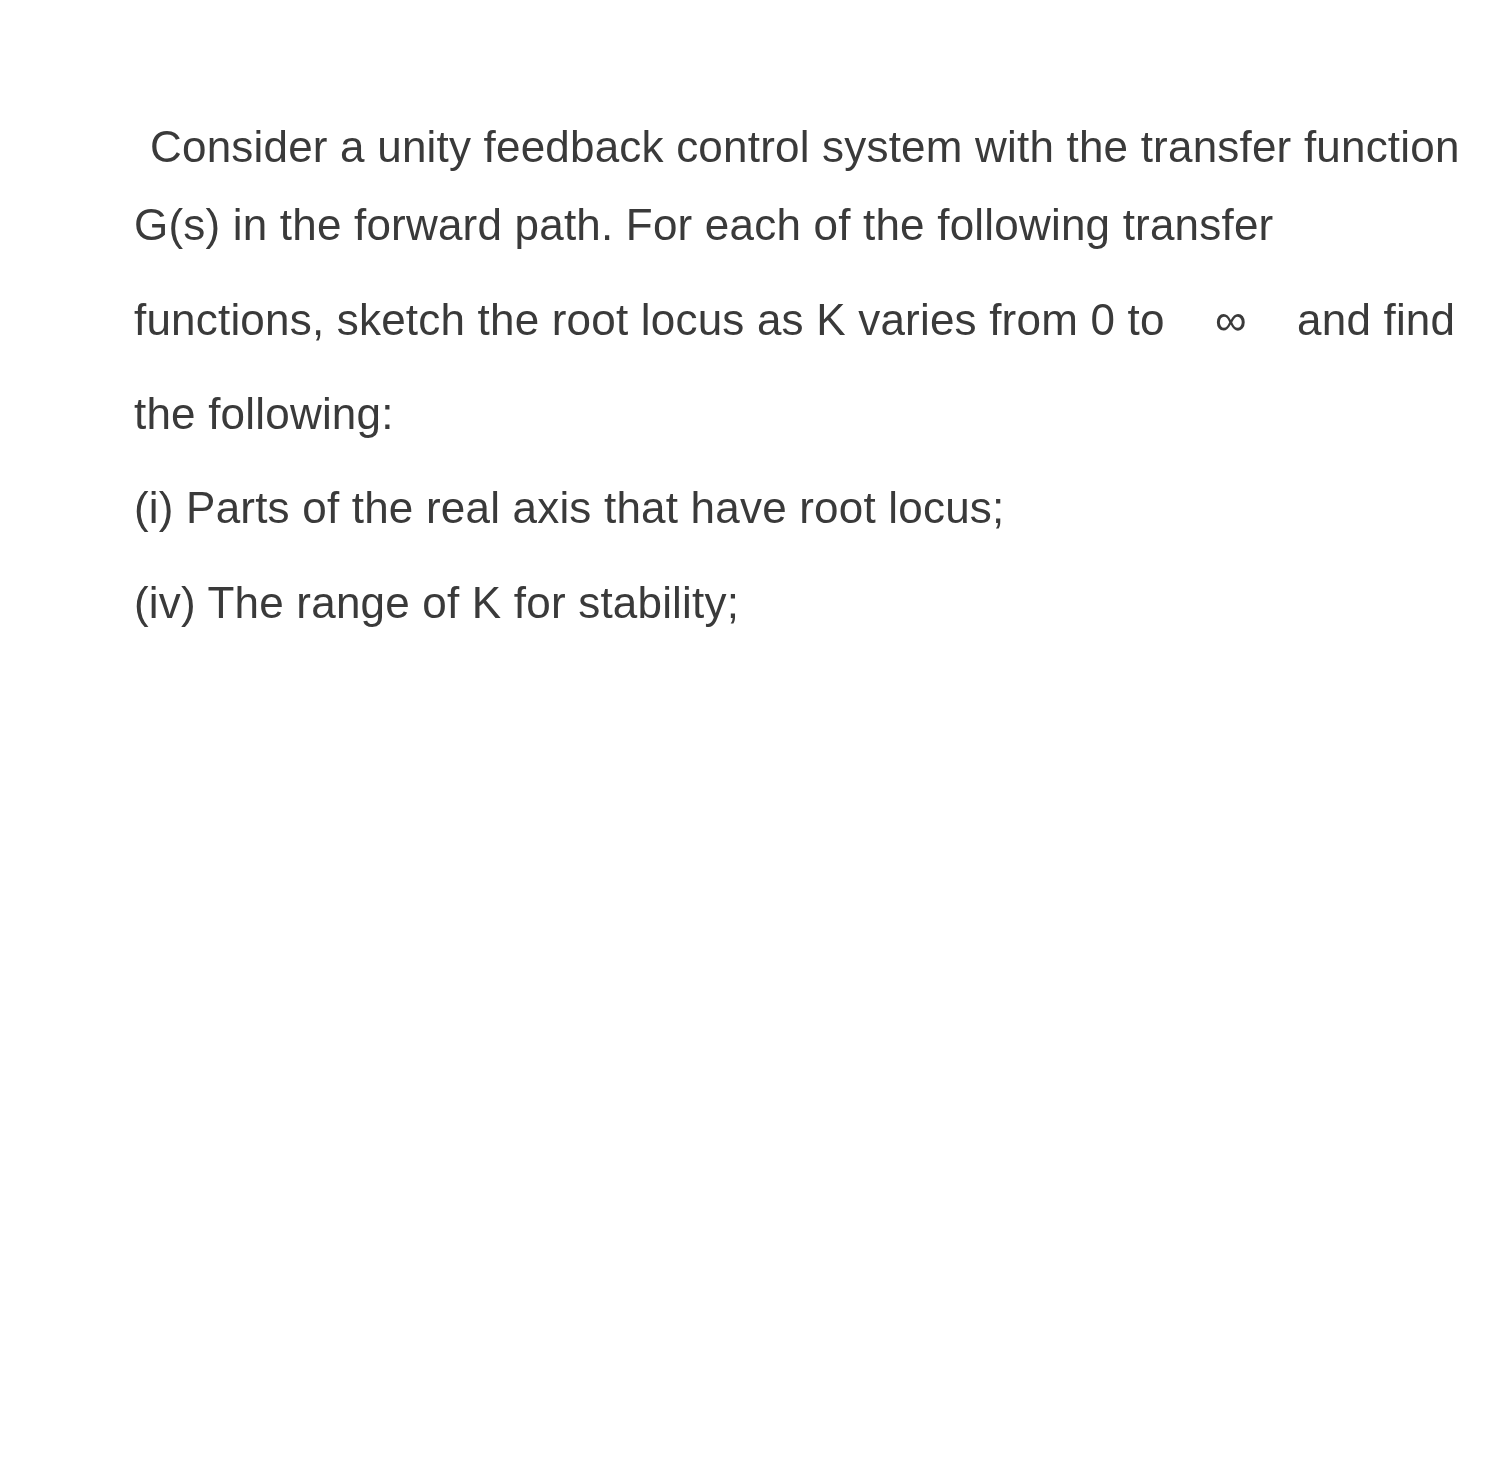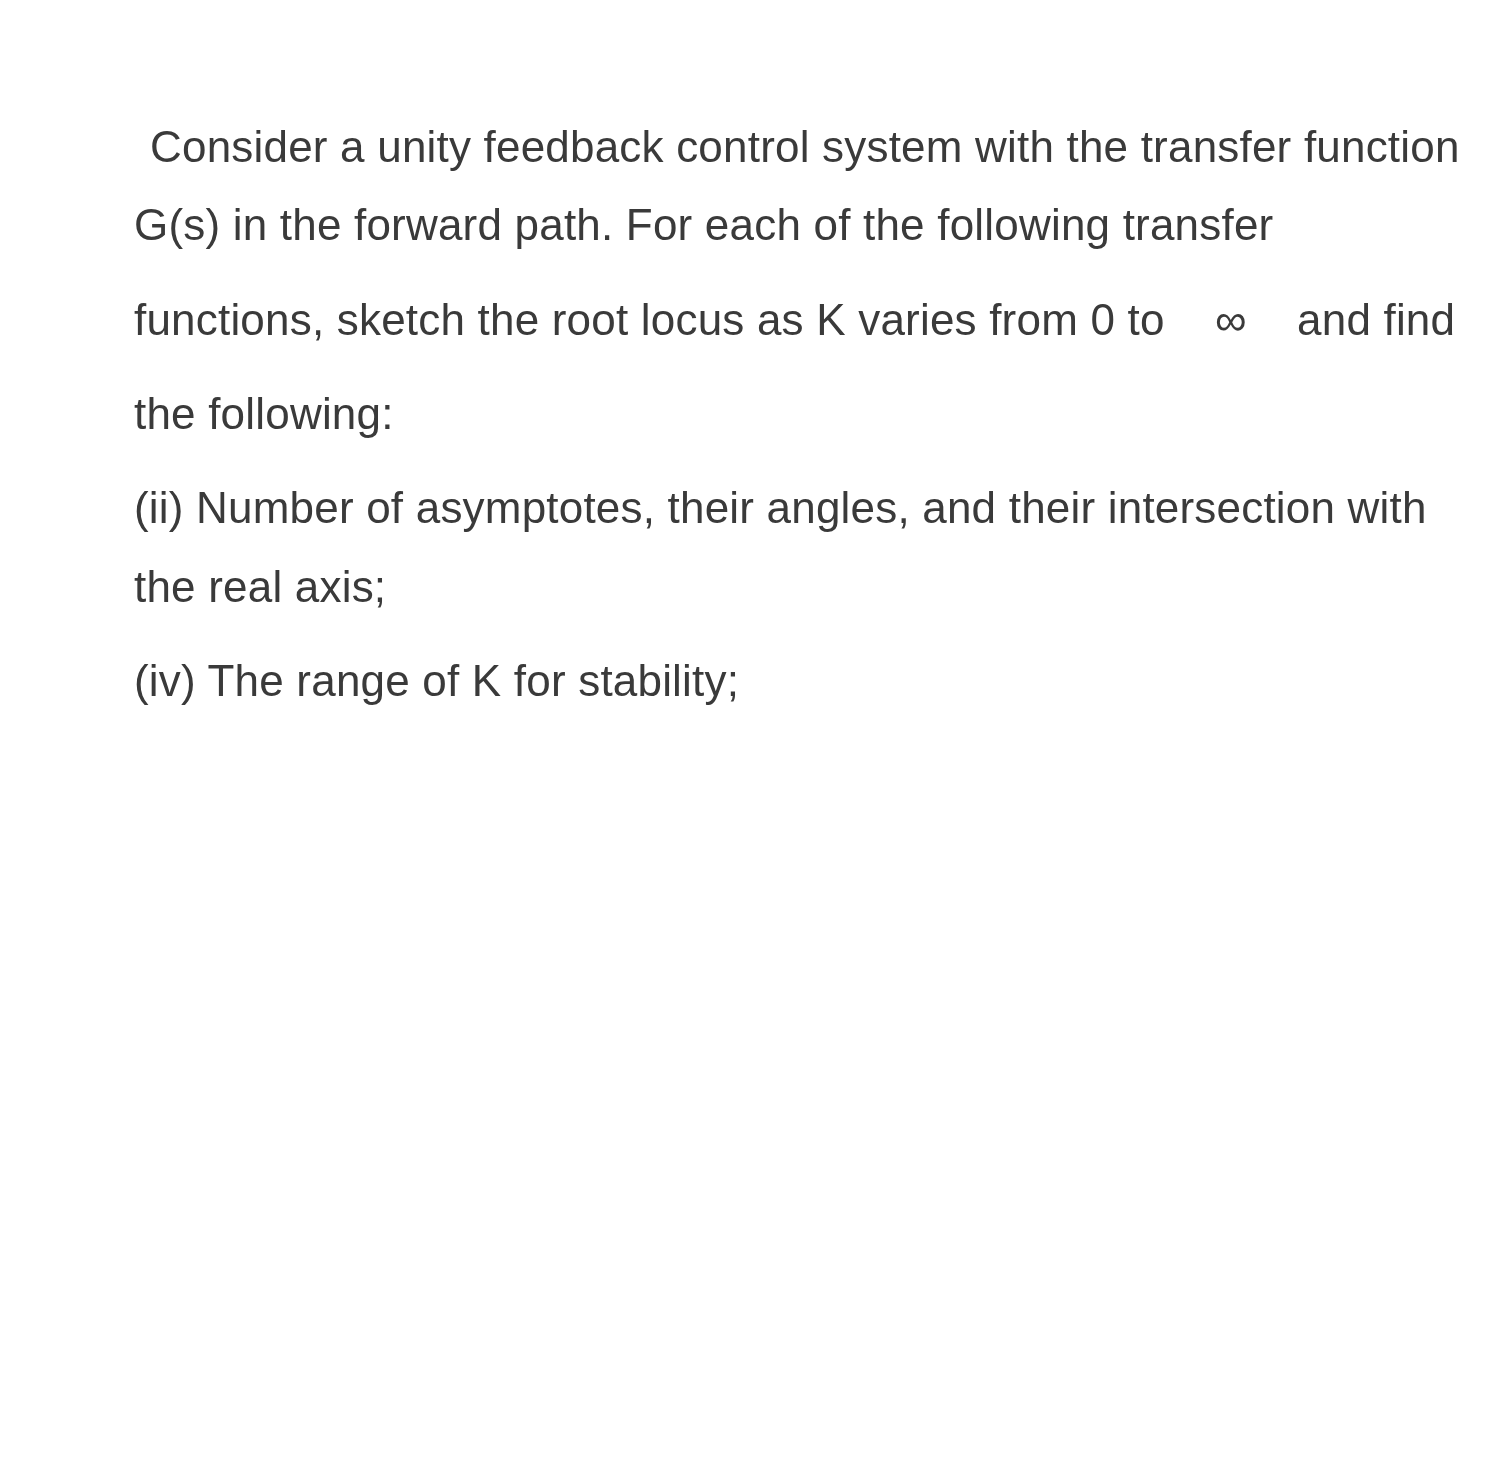--- a/index.html
+++ b/index.html
@@ -34,15 +34,15 @@
       padding: 0 6px;
     }
   </style>
 </head>
 <body>
 
 <div class="content">
   <div class="intro">
     <span>Consider a unity feedback control system with the transfer function G(s) in the forward path. For each of the following transfer functions, sketch the root locus as K varies from 0 to </span><span class="infinity">∞</span><span> and find the following:</span>
   </div>
-  <div class="item">(ii) Number of asymptotes, their angles, and their intersection with the real axis;</div>
+  <div class="item">(i) Parts of the real axis that have root locus;</div>
   <div class="item">(iv) The range of K for stability;</div>
 </div>
 
 </body></html>

